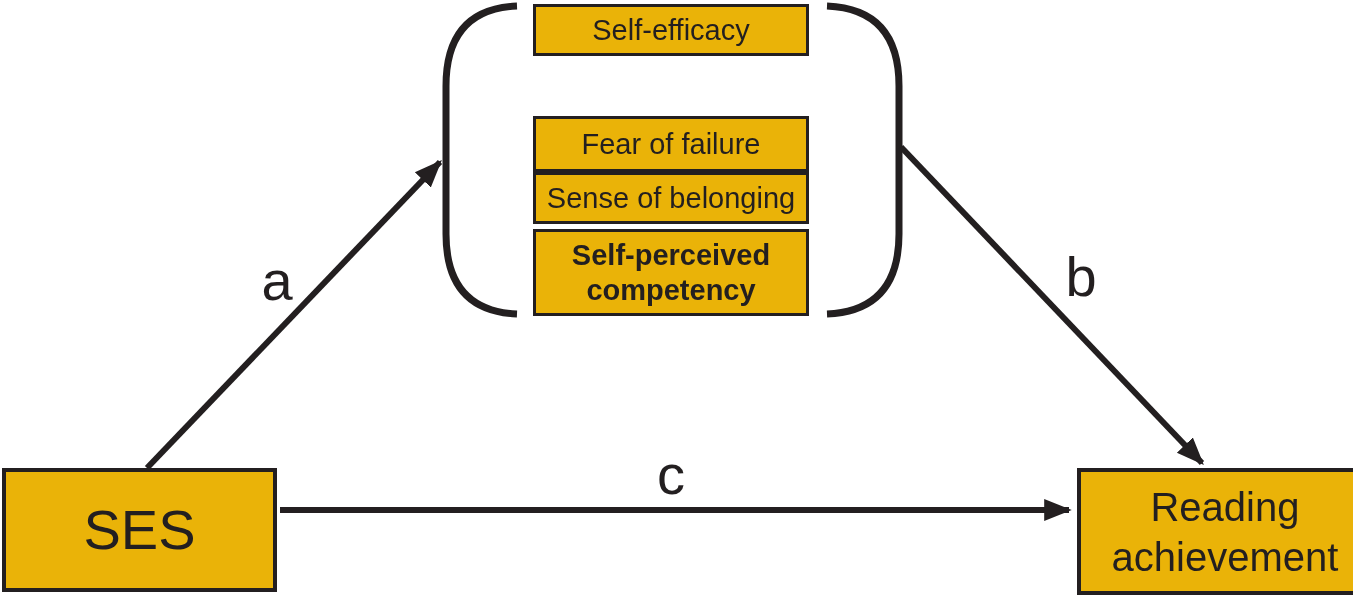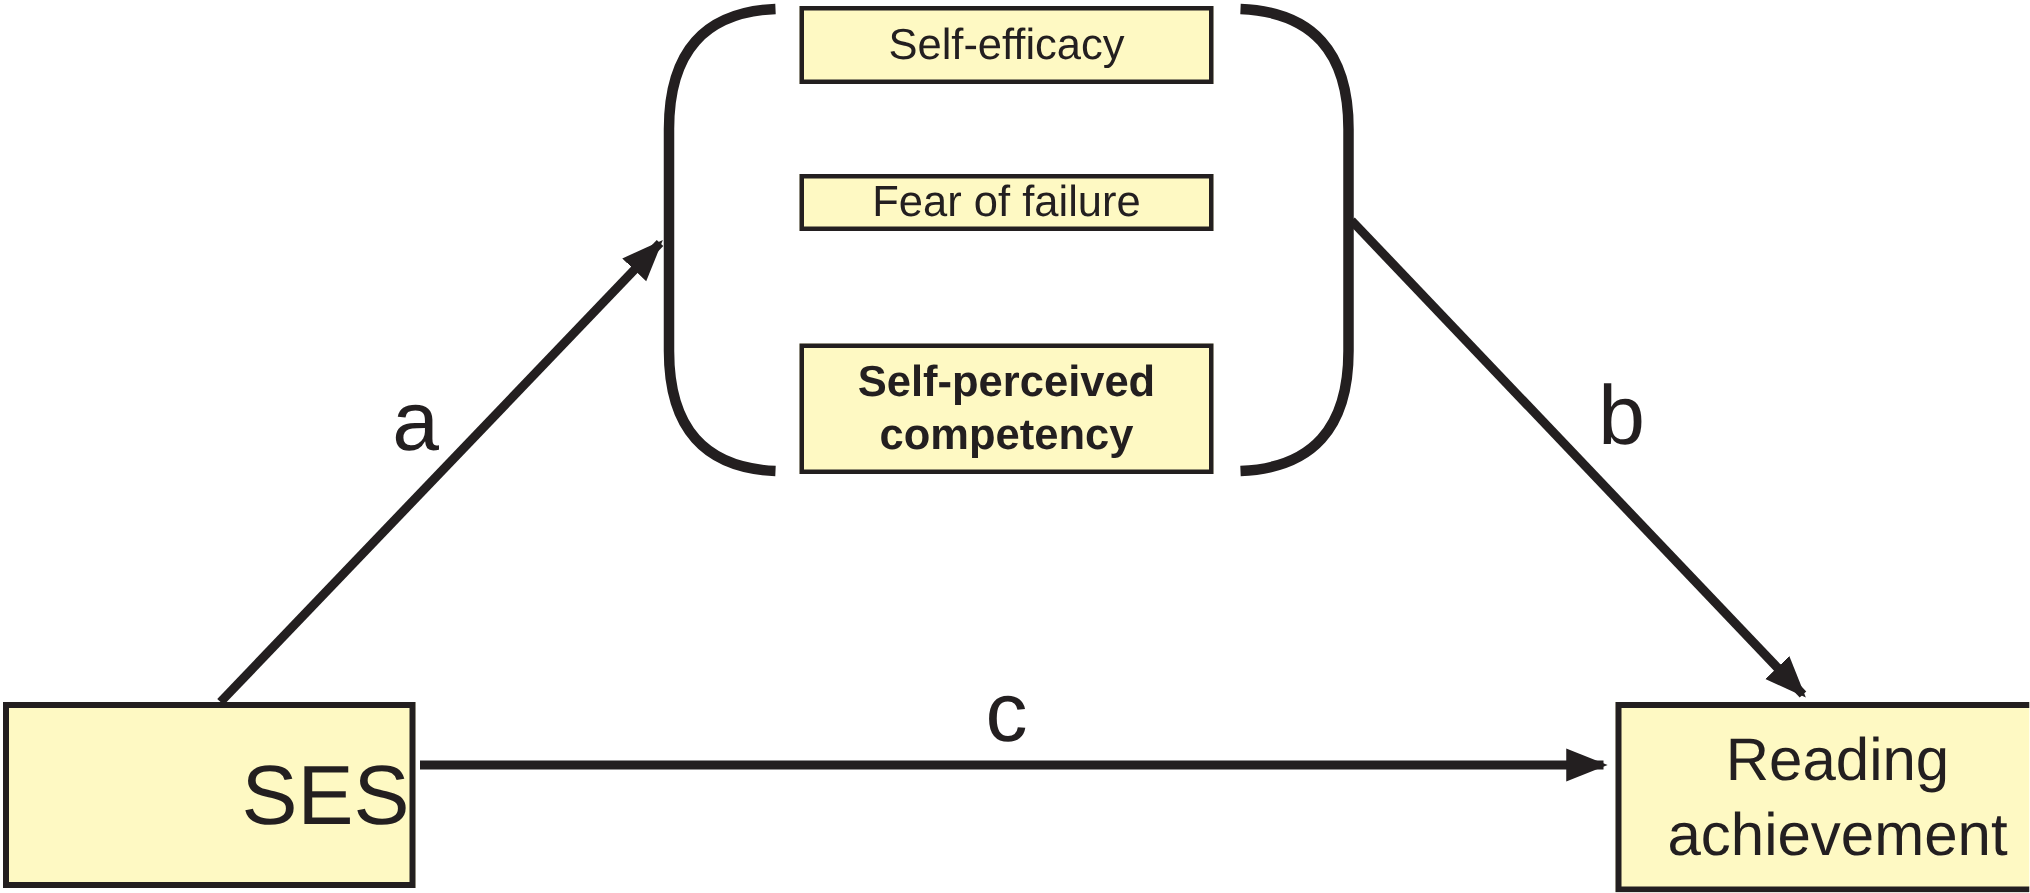--- a/index.html
+++ b/index.html
@@ -29,27 +29,26 @@
     stroke: var(--ink);
     stroke-width: 6;
   }
   .arrow-head { fill: var(--ink); stroke: none; }
   .node {
     position: absolute;
     display: flex;
     align-items: center;
     justify-content: center;
     text-align: center;
-    background: #fef9c3;
+    background: #eab308;
     border: 3px solid var(--ink);
     line-height: 1.18;
   }
   .big-node {
     border-width: 4px;
-    justify-content: flex-end;
   }
   .ses-box {
     left: 2px; top: 468px;
     width: 275px; height: 124px;
     font-size: 56px;
   }
   .outcome-box {
     left: 1077px; top: 468px;
     width: 296px; height: 127px;
     font-size: 40px;
@@ -57,21 +56,21 @@
     padding: 0 10px;
   }
   .mediator {
     left: 533px;
     width: 276px;
     font-size: 29px;
     padding: 0 4px;
   }
   .m0 { top: 4px;   height: 52px; }
   .m1 { top: 61px;  height: 50px; }
-  .m2 { top: 116px; height: 38px; }
+  .m2 { top: 116px; height: 56px; }
   .m3 { top: 172px; height: 52px; }
   .m4 { top: 229px; height: 87px; font-weight: bold; }
   .path-label {
     position: absolute;
     transform: translate(-50%, -50%);
     font-size: 56px;
     line-height: 1;
   }
   .label-a { left: 277px; top: 281px; }
   .label-b { left: 1081px; top: 277px; }
@@ -104,20 +103,23 @@
   <div class="node big-node outcome-box">
     <span>Reading achievement</span>
   </div>
 
   <div class="node mediator m0">
     <span>Self-efficacy</span>
   </div>
   <div class="node mediator m2">
     <span>Fear of failure</span>
   </div>
+  <div class="node mediator m3">
+    <span>Sense of belonging</span>
+  </div>
   <div class="node mediator m4">
     <span>Self-perceived competency</span>
   </div>
 
   <div class="path-label label-a">a</div>
   <div class="path-label label-b">b</div>
   <div class="path-label label-c">c</div>
 
 </div>
 

